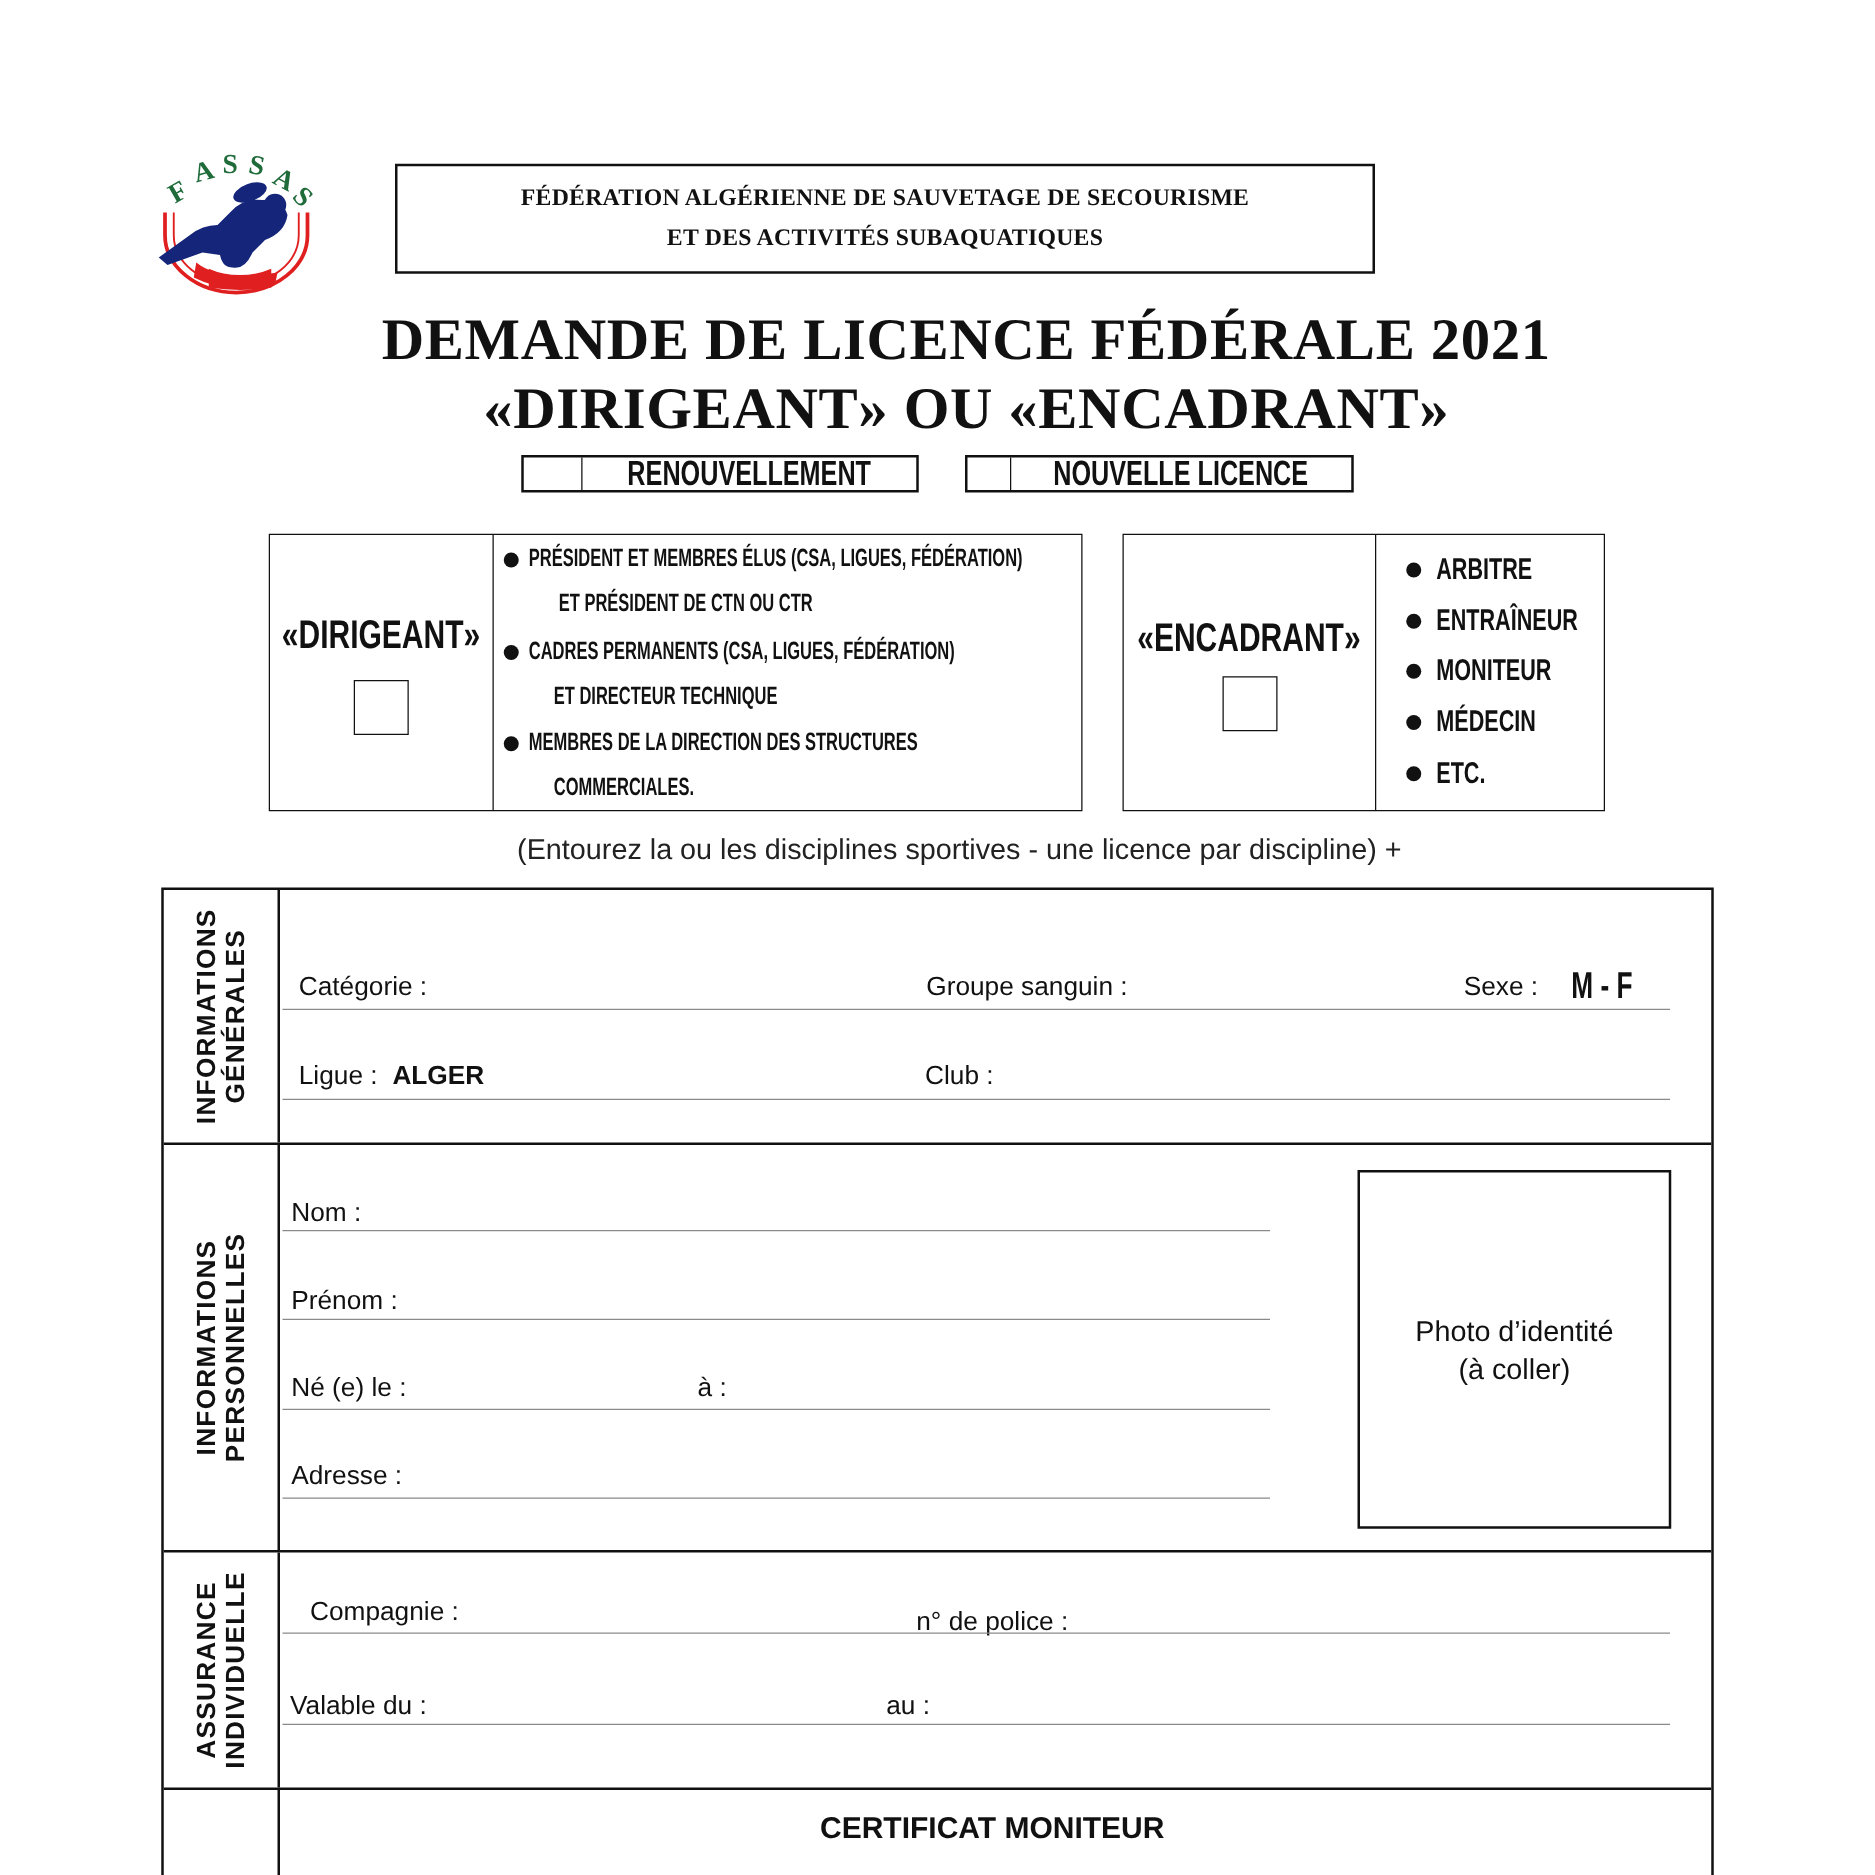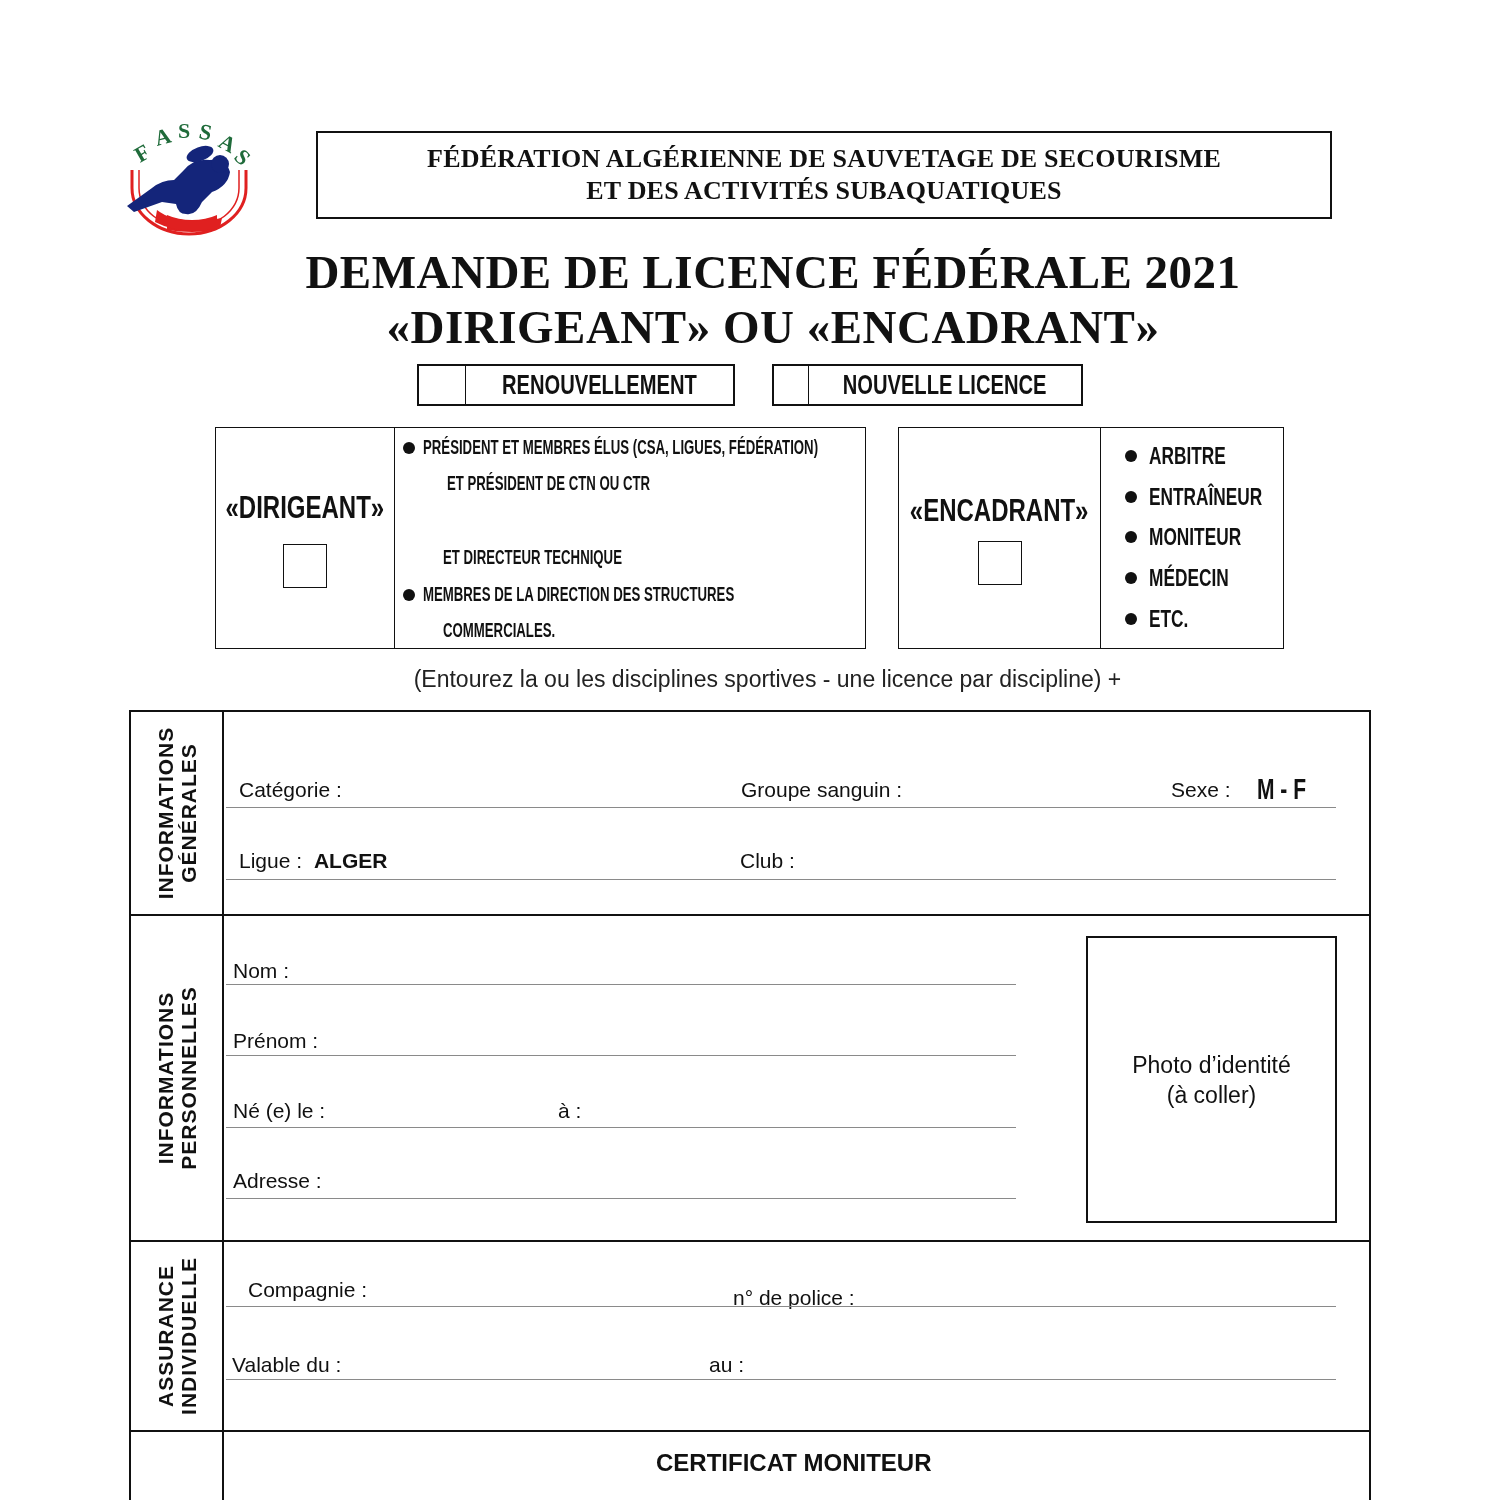--- a/index.html
+++ b/index.html
@@ -3,29 +3,29 @@
 <meta charset="utf-8">
 <style>
   html, body { margin:0; padding:0; background:#ffffff; }
   body { width:1500px; height:1500px; position:relative; overflow:hidden; font-family:"Liberation Sans", sans-serif; color:#111; }
   .abs { position:absolute; }
 
   
   .logo { left:122px; top:118px; width:135px; height:120px; }
 
   
-  .fed-box { left:316px; top:131px; width:1016px; height:88px; border:2px solid #111; box-sizing:border-box;
+  .fed-box { left:316px; top:131px; width:784px; height:88px; border:2px solid #111; box-sizing:border-box;
     display:flex; flex-direction:column; align-items:center; justify-content:center;
-    font-family:"Liberation Serif", serif; font-weight:bold; font-size:26px; line-height:32px; letter-spacing:0.2px; }
+    font-family:"Liberation Serif", serif; font-weight:bold; font-size:19px; line-height:32px; letter-spacing:0.2px; }
 
   
   .title { left:0; width:1546px; top:245px; text-align:center; font-family:"Liberation Serif", serif; font-weight:bold;
     font-size:47px; line-height:55px; letter-spacing:0.5px; }
 
-  .opt-box { border:2px solid #111; box-sizing:border-box; display:flex; height:42px; top:364px; }
+  .opt-box { border:2px solid #111; box-sizing:border-box; display:flex; height:30px; top:364px; }
   .opt-check { width:46px; border-right:1.5px solid #111; }
   .opt-label { flex:1; display:flex; align-items:center; justify-content:center; overflow:hidden; }
   .opt-label span { font-size:28px; font-weight:bold; transform:scaleX(0.72); white-space:nowrap; }
 
   
   .role-table { border:1.5px solid #111; box-sizing:border-box; display:flex; }
   .role-left { border-right:1.5px solid #111; display:flex; flex-direction:column; align-items:center; justify-content:center; }
   .role-name { font-weight:bold; font-size:32px; transform:scaleX(0.75); white-space:nowrap; }
   .role-check { width:44px; height:44px; border:1.5px solid #111; box-sizing:border-box; margin-top:22px; }
   .bullet-row { display:flex; align-items:center; white-space:nowrap; }
@@ -94,20 +94,24 @@
     <span class="role-name">«DIRIGEANT»</span>
     <div class="role-check" style="margin-top:18px;"></div>
   </div>
   <div style="position:relative; flex:1;">
     <div class="bullet-row abs" style="left:8px; top:8px;">
       <span class="dot"></span>
       <span class="btxt" style="margin-left:8px; font-size:20px; transform:scaleX(0.66);">PRÉSIDENT ET MEMBRES ÉLUS (CSA, LIGUES, FÉDÉRATION)</span>
     </div>
     <div class="abs" style="left:52px; top:44px;"><span class="btxt" style="font-size:20px; transform:scaleX(0.66);">ET PRÉSIDENT DE CTN OU CTR</span></div>
 
+    <div class="bullet-row abs" style="left:8px; top:82px;">
+      <span class="dot"></span>
+      <span class="btxt" style="margin-left:8px; font-size:20px; transform:scaleX(0.66);">CADRES PERMANENTS (CSA, LIGUES, FÉDÉRATION)</span>
+    </div>
     <div class="abs" style="left:48px; top:118px;"><span class="btxt" style="font-size:20px; transform:scaleX(0.66);">ET DIRECTEUR TECHNIQUE</span></div>
 
     <div class="bullet-row abs" style="left:8px; top:155px;">
       <span class="dot"></span>
       <span class="btxt" style="margin-left:8px; font-size:20px; transform:scaleX(0.66);">MEMBRES DE LA DIRECTION DES STRUCTURES</span>
     </div>
     <div class="abs" style="left:48px; top:191px;"><span class="btxt" style="font-size:20px; transform:scaleX(0.66);">COMMERCIALES.</span></div>
   </div>
 </div>
 

